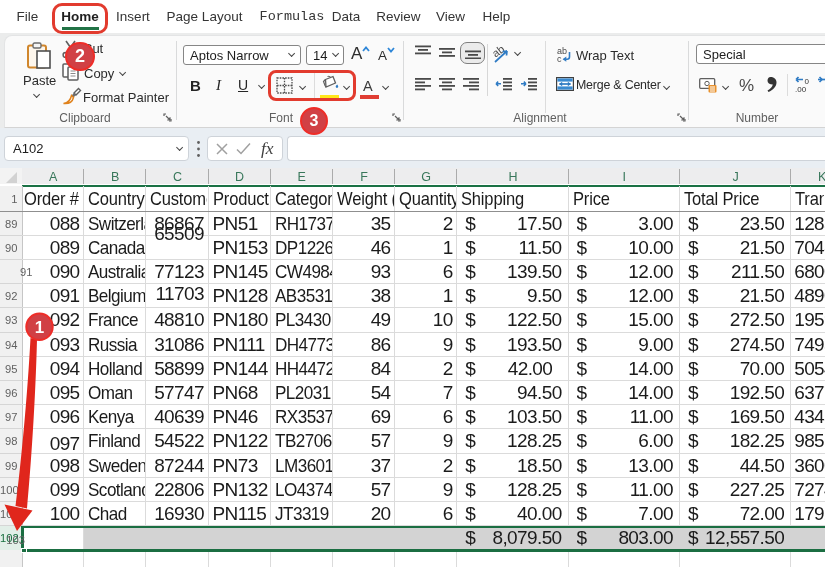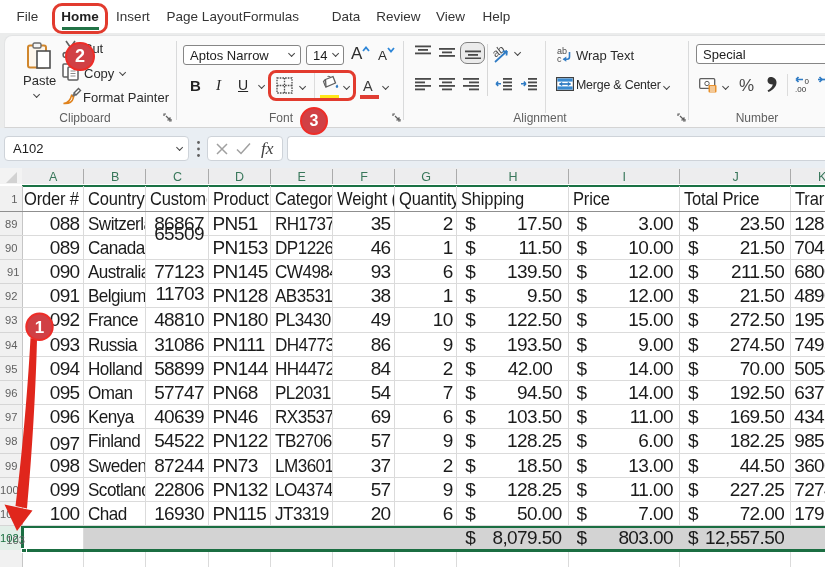--- a/index.html
+++ b/index.html
@@ -15,21 +15,21 @@
 .gl{position:absolute;background:#dbdbdb}
 .hl{position:absolute;font-size:12.5px;color:#38775a;text-align:center;line-height:16px}
 .rn{position:absolute;font-size:11.2px;color:#616161;text-align:right;line-height:12px}
 </style></head><body>
 
 <div class="ab" style="left:0;top:0;width:825px;height:33px;background:#fff"></div>
 <div class="tab" style="left:-17.5px;width:90px;">File</div>
 <div class="tab" style="left:35.0px;width:90px;font-weight:bold;color:#1f1f1f">Home</div>
 <div class="tab" style="left:88.0px;width:90px;">Insert</div>
 <div class="tab" style="left:159.5px;width:90px;">Page Layout</div>
-<div class="tab" style="left:226px;width:90px;">Formulas</div>
+<div class="tab" style="left:247px;width:90px;font-family:Liberation Mono, monospace;">Formulas</div>
 <div class="tab" style="left:301.0px;width:90px;">Data</div>
 <div class="tab" style="left:353.5px;width:90px;">Review</div>
 <div class="tab" style="left:405.5px;width:90px;">View</div>
 <div class="tab" style="left:451.5px;width:90px;">Help</div>
 <div class="ab" style="left:62px;top:27px;width:37px;height:2.6px;background:#217346"></div>
 <div class="ab" style="left:0;top:33px;width:825px;height:94.5px;background:#ebecec"></div>
 <div class="ab" style="left:4px;top:35px;width:821px;height:92.5px;background:#fafafa;border:1px solid #e3e4e5;border-right:none;border-radius:8px 0 0 0;border-bottom:1px solid #d4d4d4"></div>
 <svg class="ab" style="left:25px;top:41.5px" width="28" height="28" viewBox="0 0 28 28">
 <rect x="3" y="3.5" width="18" height="22" rx="2" fill="#fdf6ec" stroke="#d0862c" stroke-width="2"></rect>
 <rect x="8" y="1" width="8" height="5" rx="1.5" fill="#f5f5f5" stroke="#6c6c6c" stroke-width="1.4"></rect>
@@ -301,21 +301,21 @@
 <div class="cell num" style="left:395.1px;top:235.7px;width:57.7px;height:23px;line-height:23.5px">1</div>
 <div class="cell" style="left:465.3px;top:235.7px;width:12px;height:23px;line-height:23.5px">$</div>
 <div class="cell num" style="left:477.3px;top:235.7px;width:84.3px;height:23px;line-height:23.5px">11.50</div>
 <div class="cell" style="left:576.6px;top:235.7px;width:12px;height:23px;line-height:23.5px">$</div>
 <div class="cell num" style="left:588.6px;top:235.7px;width:84.3px;height:23px;line-height:23.5px">10.00</div>
 <div class="cell" style="left:687.9px;top:235.7px;width:12px;height:23px;line-height:23.5px">$</div>
 <div class="cell num" style="left:699.9px;top:235.7px;width:84.3px;height:23px;line-height:23.5px">21.50</div>
 <div class="cell" style="left:794.2px;top:235.7px;width:30.8px;height:23px;line-height:23.5px">70482</div>
 <div class="gl" style="left:21.5px;top:283.1px;width:803.5px;height:1px"></div>
 <div class="ab" style="left:0;top:283.1px;width:21.5px;height:1px;background:#d6d6d6"></div>
-<div class="rn" style="left:2px;top:265.9px;width:17.5px">91</div>
+<div class="rn" style="left:15px;top:265.9px;width:17.5px">91</div>
 <div class="cell num" style="left:22.0px;top:259.9px;width:57.6px;height:23px;line-height:23.5px">090</div>
 <div class="cell" style="left:88.1px;top:259.9px;width:57.2px;height:23px;line-height:23.5px"><span style="display:inline-block;transform:scaleX(0.9);transform-origin:0 0">Australia</span></div>
 <div class="cell num" style="left:146.3px;top:259.9px;width:57.7px;height:23px;line-height:23.5px">77123</div>
 <div class="cell" style="left:212.5px;top:259.9px;width:57.2px;height:23px;line-height:23.5px">PN145</div>
 <div class="cell" style="left:274.7px;top:259.9px;width:57.2px;height:23px;line-height:23.5px"><span style="display:inline-block;transform:scaleX(0.9);transform-origin:0 0">CW49844</span></div>
 <div class="cell num" style="left:332.9px;top:259.9px;width:57.7px;height:23px;line-height:23.5px">93</div>
 <div class="cell num" style="left:395.1px;top:259.9px;width:57.7px;height:23px;line-height:23.5px">6</div>
 <div class="cell" style="left:465.3px;top:259.9px;width:12px;height:23px;line-height:23.5px">$</div>
 <div class="cell num" style="left:477.3px;top:259.9px;width:84.3px;height:23px;line-height:23.5px">139.50</div>
 <div class="cell" style="left:576.6px;top:259.9px;width:12px;height:23px;line-height:23.5px">$</div>
@@ -480,21 +480,21 @@
 <div class="ab" style="left:0;top:525.1px;width:21.5px;height:1px;background:#d6d6d6"></div>
 <div class="rn" style="left:0;top:507.9px;width:17.5px">101</div>
 <div class="cell num" style="left:22.0px;top:501.9px;width:57.6px;height:23px;line-height:23.5px">100</div>
 <div class="cell" style="left:88.1px;top:501.9px;width:57.2px;height:23px;line-height:23.5px"><span style="display:inline-block;transform:scaleX(0.9);transform-origin:0 0">Chad</span></div>
 <div class="cell num" style="left:146.3px;top:501.9px;width:57.7px;height:23px;line-height:23.5px">16930</div>
 <div class="cell" style="left:212.5px;top:501.9px;width:57.2px;height:23px;line-height:23.5px">PN115</div>
 <div class="cell" style="left:274.7px;top:501.9px;width:57.2px;height:23px;line-height:23.5px"><span style="display:inline-block;transform:scaleX(0.9);transform-origin:0 0">JT3319</span></div>
 <div class="cell num" style="left:332.9px;top:501.9px;width:57.7px;height:23px;line-height:23.5px">20</div>
 <div class="cell num" style="left:395.1px;top:501.9px;width:57.7px;height:23px;line-height:23.5px">6</div>
 <div class="cell" style="left:465.3px;top:501.9px;width:12px;height:23px;line-height:23.5px">$</div>
-<div class="cell num" style="left:477.3px;top:501.9px;width:84.3px;height:23px;line-height:23.5px">50.00</div>
+<div class="cell num" style="left:477.3px;top:501.9px;width:84.3px;height:23px;line-height:23.5px">40.00</div>
 <div class="cell" style="left:576.6px;top:501.9px;width:12px;height:23px;line-height:23.5px">$</div>
 <div class="cell num" style="left:588.6px;top:501.9px;width:84.3px;height:23px;line-height:23.5px">7.00</div>
 <div class="cell" style="left:687.9px;top:501.9px;width:12px;height:23px;line-height:23.5px">$</div>
 <div class="cell num" style="left:699.9px;top:501.9px;width:84.3px;height:23px;line-height:23.5px">72.00</div>
 <div class="cell" style="left:794.2px;top:501.9px;width:30.8px;height:23px;line-height:23.5px">17922</div>
 <div class="ab" style="left:0;top:526.1px;width:21.5px;height:24.2px;background:#e2efe8"></div>
 <div class="ab" style="left:0;top:532.1px;width:17.5px;" class2="rn">
     <div class="rn" style="left:0;top:0;width:17.5px;color:#17703f;position:relative">102</div>
   </div>
 <div class="ab" style="left:84.1px;top:527.1px;width:740.9px;height:21.7px;background:#d3d3d3"></div>

